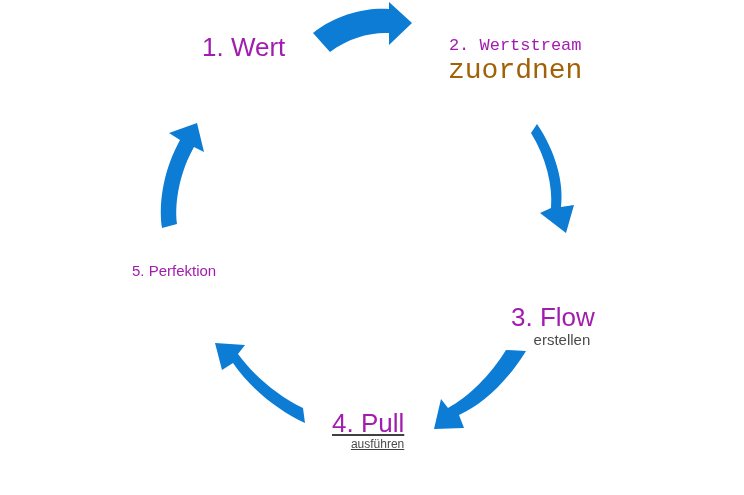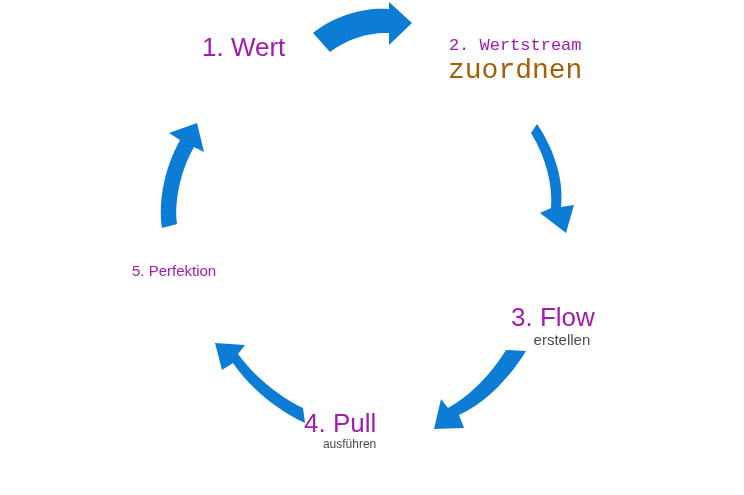--- a/index.html
+++ b/index.html
@@ -54,21 +54,21 @@
   #label-2 { left: 448px; top: 36px; font-family: Liberation Mono, monospace; }
   #label-2 .line-main { font-size: 17px; text-align: center; }
   #label-2 .line-sub  { font-size: 28px; text-align: left; padding-left: 0px; color:#a16207; }
 
   
   #label-3 { left: 511px; top: 263px; margin-top: 40px; }
   #label-3 .line-main { font-size: 26px; text-align: center; }
   #label-3 .line-sub  { font-size: 15px; text-align: center; padding-left: 18px; }
 
   
-  #label-4 { left: 304px; top: 409px; }
+  #label-4 { left: 332px; top: 409px; text-decoration: underline; }
   #label-4 .line-main { font-size: 26px; text-align: left; }
   #label-4 .line-sub  { font-size: 12px; text-align: right; }
 
   
   #label-5 { left: 132px; top: 263px; }
   #label-5 .line-main { font-size: 15px; text-align: center; }
   #label-5 .line-sub  { font-size: 22px; text-align: left; color:#3d3d3d; padding-left: -4px; }
 </style>
 </head>
 <body>

